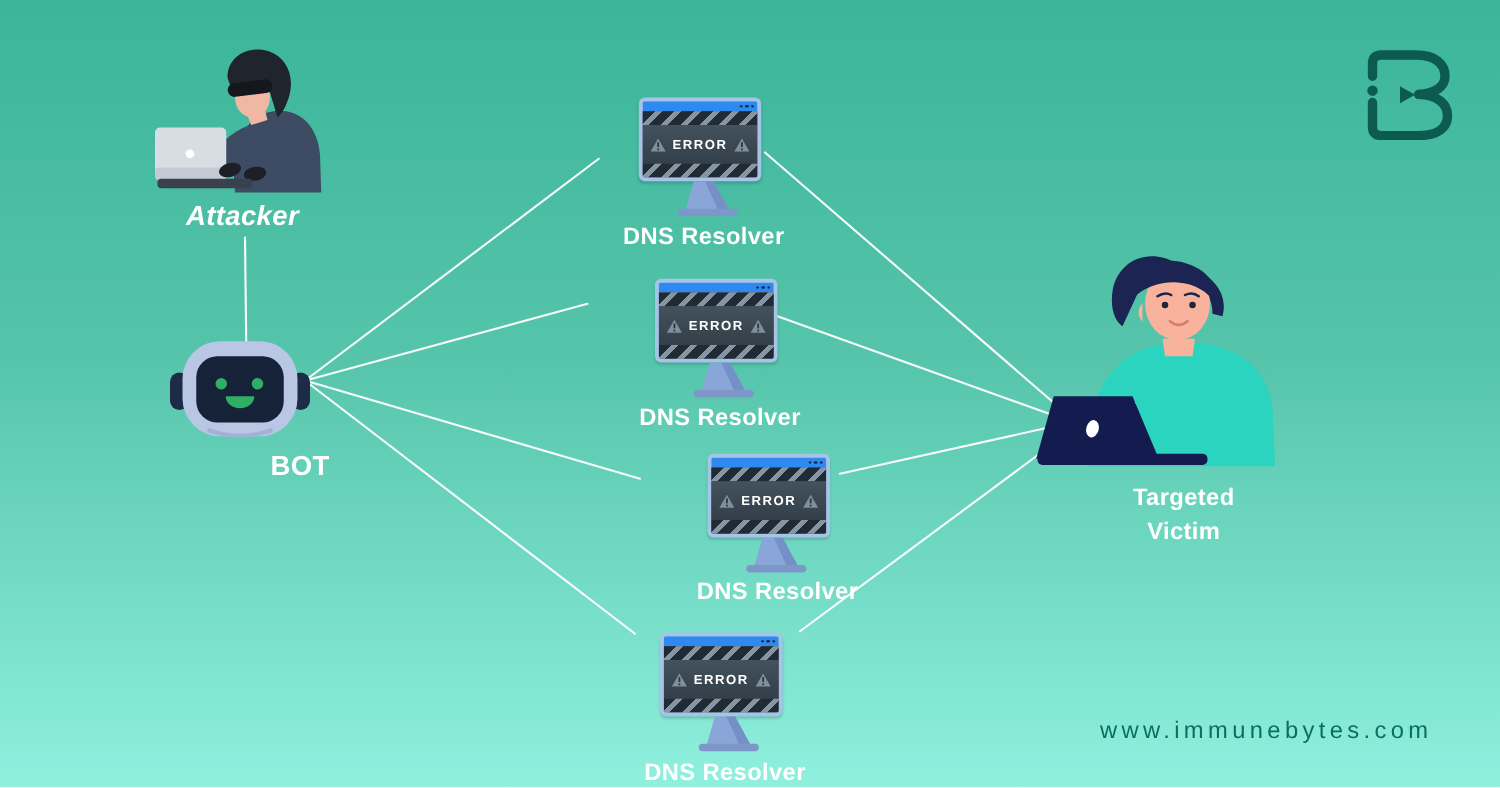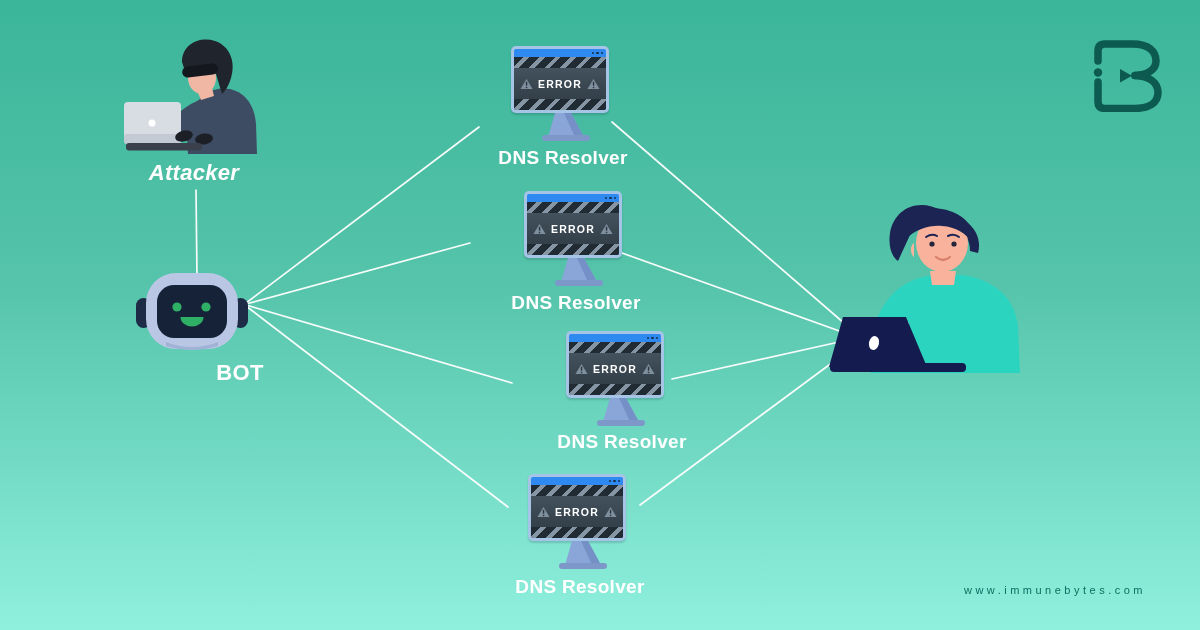--- a/index.html
+++ b/index.html
@@ -13,21 +13,21 @@
   .node { position:absolute; z-index:2; }
   .node-label {
     position:absolute; color:#ffffff; font-weight:700; font-size:19px;
     white-space:nowrap; transform:translateX(-50%); letter-spacing:.3px;
     z-index:3;
   }
   .attacker-label { font-size:22px; }
   .bot-label { font-size:22px; }
   .victim-label { text-align:center; line-height:27px; }
   
-  .monitor { position:absolute; width:98px; z-index:2; }
+  .monitor { position:absolute; width:98px; z-index:2;margin-top:32px; }
   .mon-frame {
     width:98px; height:67px; background:#a6c4e6; border-radius:5px; padding:3px;
     box-shadow:0 2px 2px rgba(20,40,60,.18);
   }
   .mon-inner { height:100%; display:flex; flex-direction:column; border-radius:2px; overflow:hidden; }
   .mon-titlebar { height:8px; background:#2e8af0; display:flex; justify-content:flex-end; align-items:center; gap:2px; padding-right:3px; flex:none; }
   .mon-dot { width:2.5px; height:2.5px; border-radius:50%; background:#15304d; }
   .mon-screen { flex:1; background:#36434c; display:flex; flex-direction:column; }
   .hazard {
     height:11px; flex:none;
@@ -244,28 +244,32 @@
       <path d="M130,41 q6,-3 11,1" stroke="#1b2452" stroke-width="2" fill="none" stroke-linecap="round"></path>
       <path d="M118,62 q7,6 14,0" stroke="#d87f6a" stroke-width="2.2" fill="none" stroke-linecap="round"></path>
       <path d="M112,76 L138,76 L136,90 L114,90 Z" fill="#f9b39c"></path>
       <path d="M98,92 C76,100 58,118 50,140 L74,156 C86,136 100,122 116,114 Z" fill="#2bd4bf"></path>
       <path d="M70,146 q8,-12 20,-18" stroke="#ffffff" stroke-width="2" fill="none" stroke-linecap="round" opacity=".85"></path>
       <ellipse cx="84" cy="158" rx="16" ry="8" fill="#f9b39c"></ellipse>
       <polygon points="25,122 88,122 109,172 11,172" fill="#141b4e"></polygon>
       <ellipse cx="56" cy="148" rx="5" ry="7" fill="#ffffff" transform="rotate(14 56 148)"></ellipse>
       <rect x="12" y="168" width="136" height="9" rx="4" fill="#141b4e"></rect>
     </svg>
+    <div class="node-label victim-label" style="left:129px; top:190px;">
+      <div>Targeted</div>
+      <div>Victim</div>
+    </div>
   </div>
 
   <div class="node" style="left:1088px; top:34px;">
     <svg width="78" height="78" viewBox="0 0 78 78">
       <g stroke="#0d5a50" stroke-width="7.5" fill="none" stroke-linecap="round" stroke-linejoin="round">
         <path d="M10,27 L10,17 Q10,10 17,10 L45,10 C60,10 68,17 68,27 C68,36 59,41 47,41.5"></path>
         <path d="M47,41.5 C62,42 70,49 70,58.5 C70,69 61,74.5 46,74.5 L17,74.5 Q10,74.5 10,67.5 L10,48"></path>
       </g>
       <circle cx="10" cy="38.5" r="4.2" fill="#0d5a50"></circle>
       <path d="M32,35 L44,41.8 L32,48.6 Z" fill="#0d5a50"></path>
     </svg>
   </div>
 
-  <div style="position:absolute; right:54px; bottom:34px; z-index:3; color:#0c6e60; font-size:11px; letter-spacing:3.5px;">www.immunebytes.com</div>
+  <div style="position:absolute; right:54px; bottom:34px; z-index:3; color:#0c6e60; font-size:19px; letter-spacing:3.5px;">www.immunebytes.com</div>
 
 </div>
 
 </body></html>

